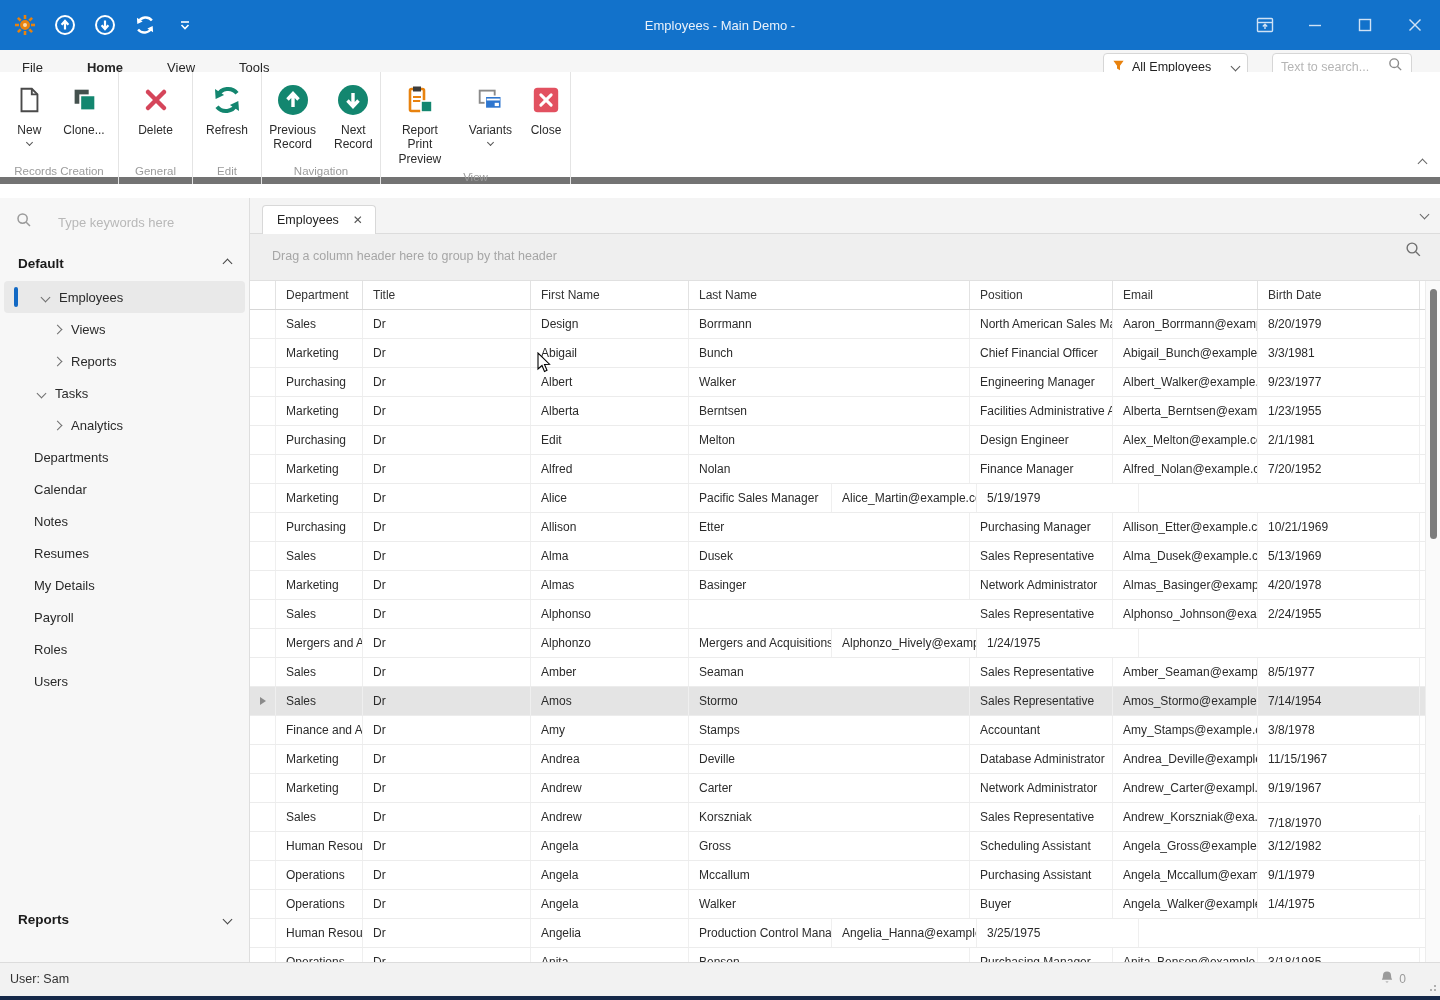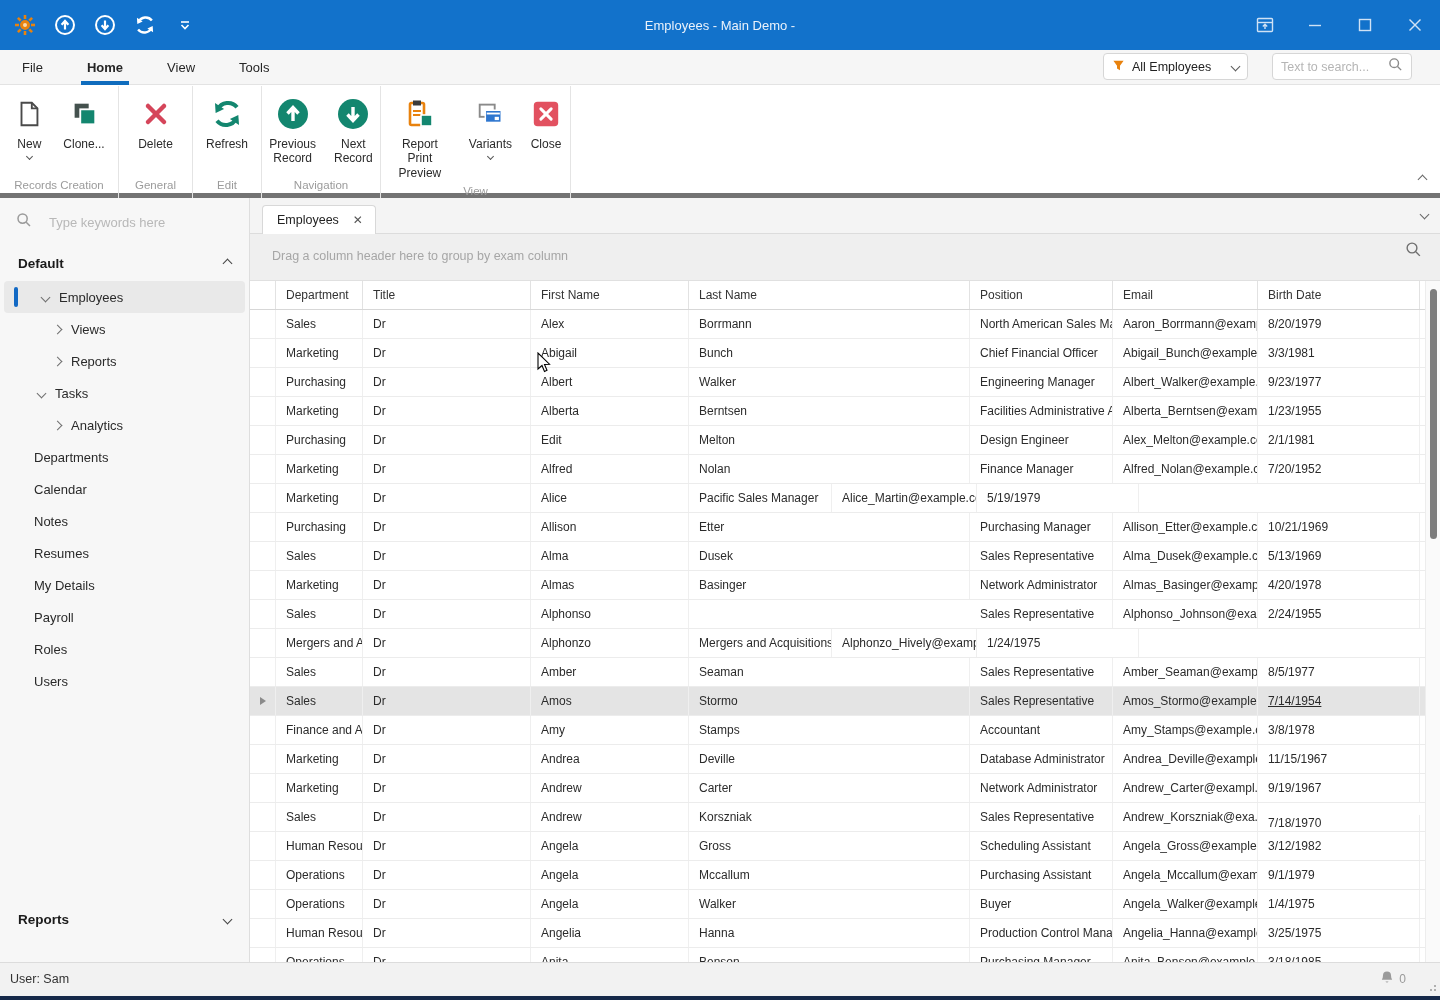--- a/index.html
+++ b/index.html
@@ -21,38 +21,38 @@
   .mtab { font-size:13px; color:#262626; padding:0 22px; height:35px; display:flex; align-items:center; position:relative; }
   .mtab.active { font-weight:bold; }
   .mtab.active::after { content:""; position:absolute; left:16px; right:16px; bottom:0; height:4px; background:#0f6cbd; }
   .filter-combo { position:absolute; left:1103px; top:3px; width:145px; height:27px; background:#fff; border:1px solid #d6d6d6; border-radius:4px; display:flex; align-items:center; padding:0 8px; gap:7px; }
   .filter-combo .lbl { font-size:12.5px; color:#222; flex:1; }
   .searchbox { position:absolute; left:1272px; top:3px; width:140px; height:27px; background:#fff; border:1px solid #d6d6d6; border-radius:4px; display:flex; align-items:center; padding:0 8px; }
   .searchbox input { border:none; outline:none; flex:1; font-size:12.5px; color:#4d7c0f; width:100px; font-family:inherit; background:transparent; }
   .searchbox input::placeholder { color:#b5b5b5; }
 
   
-  .ribbon { position:absolute; left:0; top:86px; width:1440px; height:112px; background:#fff; border-bottom:5px solid #737373; }
+  .ribbon { position:absolute; left:0; top:72px; width:1440px; height:112px; background:#fff; border-bottom:7px solid #737373; }
   .rgroups { display:flex; height:112px; }
   .rgroup { display:flex; flex-direction:column; border-right:1px solid #e4e4e4; height:100%; }
   .rbtns { flex:1; display:flex; justify-content:center; align-items:flex-start; padding-top:10px; gap:2px; }
   .rbtn { display:flex; flex-direction:column; align-items:center; padding:2px 8px; cursor:default; }
   .rbtn .ric { width:32px; height:32px; display:flex; align-items:center; justify-content:center; }
   .rbtn .rlabel { margin-top:7px; font-size:12px; color:#2b2b2b; text-align:center; line-height:1.2; max-width:88px; }
   .rcaption { height:22px; text-align:center; font-size:11.5px; color:#9b9b9b; line-height:18px; }
   .chev { display:inline-block; width:7px; height:7px; border-right:1.6px solid #555; border-bottom:1.6px solid #555; }
   .chev.down { transform:rotate(45deg); }
   .chev.right { transform:rotate(-45deg); }
   .chev.up { transform:rotate(-135deg); }
   .chev.small { width:5px; height:5px; margin-top:3px; }
   .ribbon-collapse { position:absolute; right:14px; bottom:10px; }
 
   
   .sidebar { position:absolute; left:0; top:198px; width:250px; height:764px; background:#f7f7f7; border-right:1px solid #dedede; }
-  .side-search { display:flex; align-items:center; gap:17px; padding:14px 14px 10px 16px; }
+  .side-search { display:flex; align-items:center; gap:26px; padding:14px 14px 10px 16px; }
   .side-search input { border:none; outline:none; background:transparent; font-size:13px; color:#333; width:180px; font-family:inherit; }
   .side-search input::placeholder { color:#b8b8b8; }
   .side-section { display:flex; align-items:center; justify-content:space-between; padding:14px 18px 10px 18px; }
   .side-section .slabel { font-size:13.5px; font-weight:bold; color:#1b1b1b; }
   .side-item { height:32px; display:flex; align-items:center; gap:10px; font-size:13px; color:#2a2a2a; position:relative; }
   .side-item.lvl1 { padding-left:38px; }
   .side-item.lvl1.nochev { padding-left:34px; }
   .side-item.lvl2 { padding-left:54px; }
   .side-item.selected { background:#e9e9e9; border-radius:4px; margin:0 4px; }
   .side-item.selected::before { content:""; position:absolute; left:10px; top:6px; bottom:6px; width:4px; border-radius:2px; background:#1269c4; }
@@ -394,21 +394,21 @@
 
   <div class="content">
     <div class="tabstrip">
       <div class="doc-tab">
         <span>Employees</span>
         <span class="closex">✕</span>
       </div>
       <span class="chev down tab-dd" style="border-color:#666"></span>
     </div>
     <div class="grouppanel">
-      <span class="gtext">Drag a column header here to group by exam column</span>
+      <span class="gtext">Drag a column header here to group by that header</span>
       <span class="gsearch">
         <svg width="17" height="17" viewBox="0 0 16 16" fill="none" stroke="#6f6f6f" stroke-width="1.3">
             <circle cx="6.6" cy="6.6" r="4.6"></circle>
             <line x1="10.2" y1="10.2" x2="14" y2="14"></line>
           </svg>
       </span>
     </div>
     <div class="grid">
       <div class="grid-header" id="grid-header">
           <div class="hcell ind" style="width: 26px;"></div>
@@ -418,21 +418,21 @@
           <div class="hcell" style="width: 281px;">Last Name</div>
           <div class="hcell" style="width: 143px;">Position</div>
           <div class="hcell" style="width: 145px;">Email</div>
           <div class="hcell" style="width: 162px;">Birth Date</div>
         </div>
       <div id="grid-rows">
           <div class="grow">
             <div class="gcell ind" style="width: 26px;"></div>
             <div class="gcell" style="width: 87px;">Sales</div>
             <div class="gcell" style="width: 168px;">Dr</div>
-            <div class="gcell" style="width: 158px;">Alex</div>
+            <div class="gcell" style="width: 158px;">Design</div>
             <div class="gcell" style="width: 281px;">Borrmann</div>
             <div class="gcell" style="width: 143px;">North American Sales Mana...</div>
             <div class="gcell" style="width: 145px;">Aaron_Borrmann@examp...</div>
             <div class="gcell" style="width: 162px;">8/20/1979</div>
           </div>
           <div class="grow">
             <div class="gcell ind" style="width: 26px;"></div>
             <div class="gcell" style="width: 87px;">Marketing</div>
             <div class="gcell" style="width: 168px;">Dr</div>
             <div class="gcell" style="width: 158px;">Abigail</div>
@@ -552,21 +552,21 @@
           <div class="grow selected">
             <div class="gcell ind" style="width: 26px;">
               <span class="row-arrow"></span>
             </div>
             <div class="gcell" style="width: 87px;">Sales</div>
             <div class="gcell" style="width: 168px;">Dr</div>
             <div class="gcell" style="width: 158px;">Amos</div>
             <div class="gcell" style="width: 281px;">Stormo</div>
             <div class="gcell" style="width: 143px;">Sales Representative</div>
             <div class="gcell" style="width: 145px;">Amos_Stormo@example....</div>
-            <div class="gcell" style="width: 162px; text-decoration: underline;">7/14/1954</div>
+            <div class="gcell" style="width: 162px;">7/14/1954</div>
           </div>
           <div class="grow">
             <div class="gcell ind" style="width: 26px;"></div>
             <div class="gcell" style="width: 87px;">Finance and Ac...</div>
             <div class="gcell" style="width: 168px;">Dr</div>
             <div class="gcell" style="width: 158px;">Amy</div>
             <div class="gcell" style="width: 281px;">Stamps</div>
             <div class="gcell" style="width: 143px;">Accountant</div>
             <div class="gcell" style="width: 145px;">Amy_Stamps@example.c...</div>
             <div class="gcell" style="width: 162px;">3/8/1978</div>
@@ -629,21 +629,20 @@
             <div class="gcell" style="width: 281px;">Walker</div>
             <div class="gcell" style="width: 143px;">Buyer</div>
             <div class="gcell" style="width: 145px;">Angela_Walker@example...</div>
             <div class="gcell" style="width: 162px;">1/4/1975</div>
           </div>
           <div class="grow">
             <div class="gcell ind" style="width: 26px;"></div>
             <div class="gcell" style="width: 87px;">Human Resourc...</div>
             <div class="gcell" style="width: 168px;">Dr</div>
             <div class="gcell" style="width: 158px;">Angelia</div>
-            <div class="gcell" style="width: 281px;">Hanna</div>
             <div class="gcell" style="width: 143px;">Production Control Manager</div>
             <div class="gcell" style="width: 145px;">Angelia_Hanna@example...</div>
             <div class="gcell" style="width: 162px;">3/25/1975</div>
           </div>
           <div class="grow">
             <div class="gcell ind" style="width: 26px;"></div>
             <div class="gcell" style="width: 87px;">Operations</div>
             <div class="gcell" style="width: 168px;">Dr</div>
             <div class="gcell" style="width: 158px;">Anita</div>
             <div class="gcell" style="width: 281px;">Benson</div>

